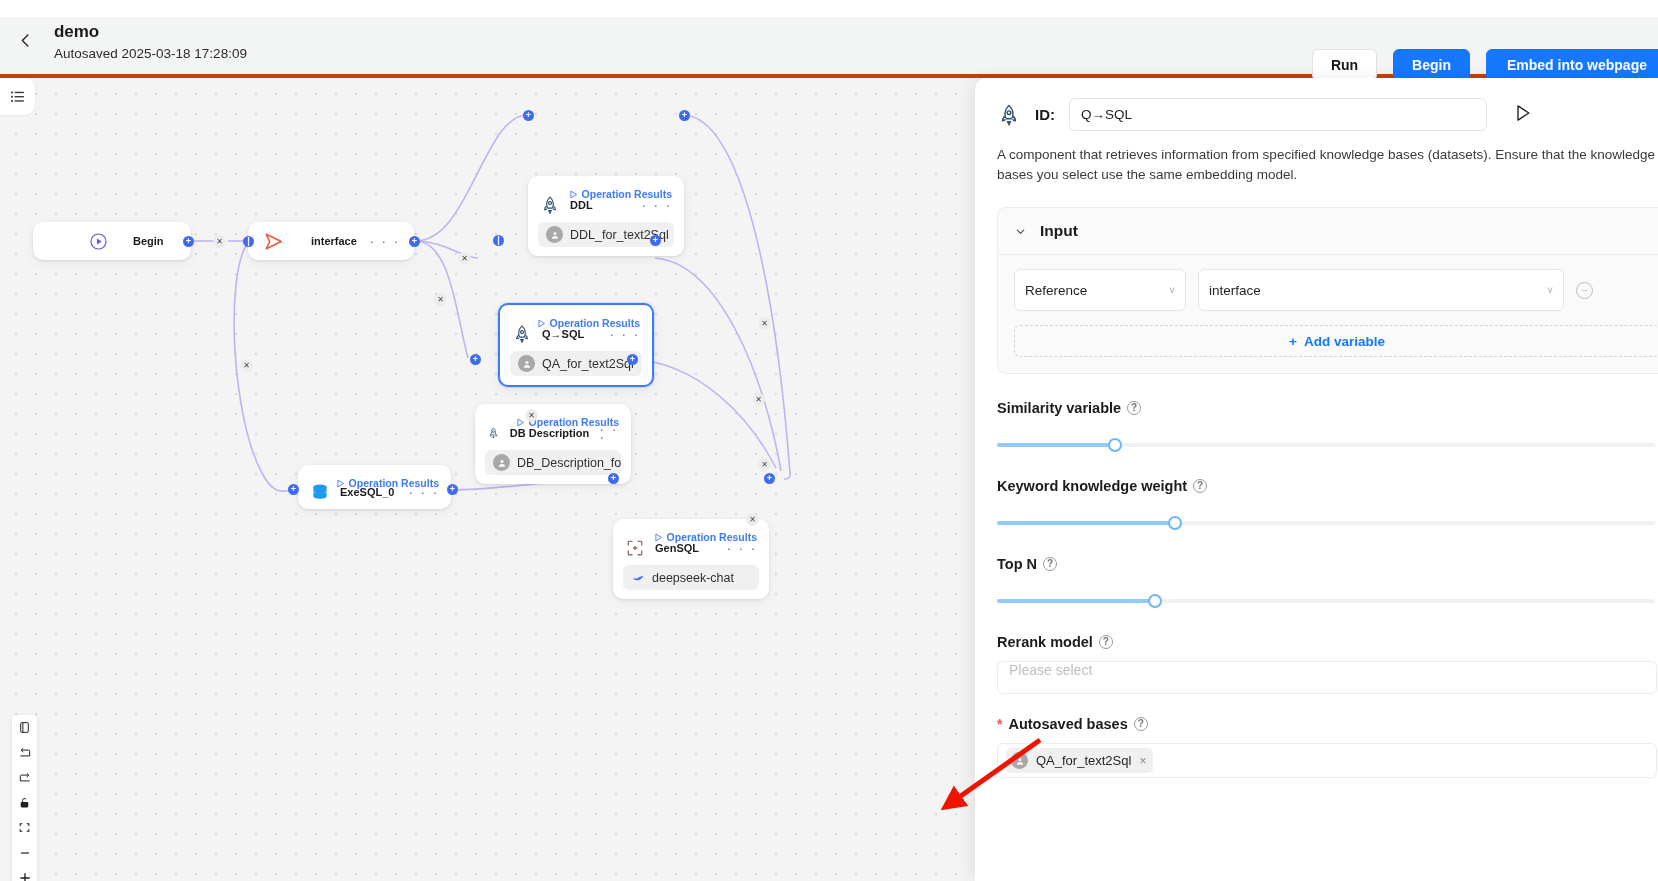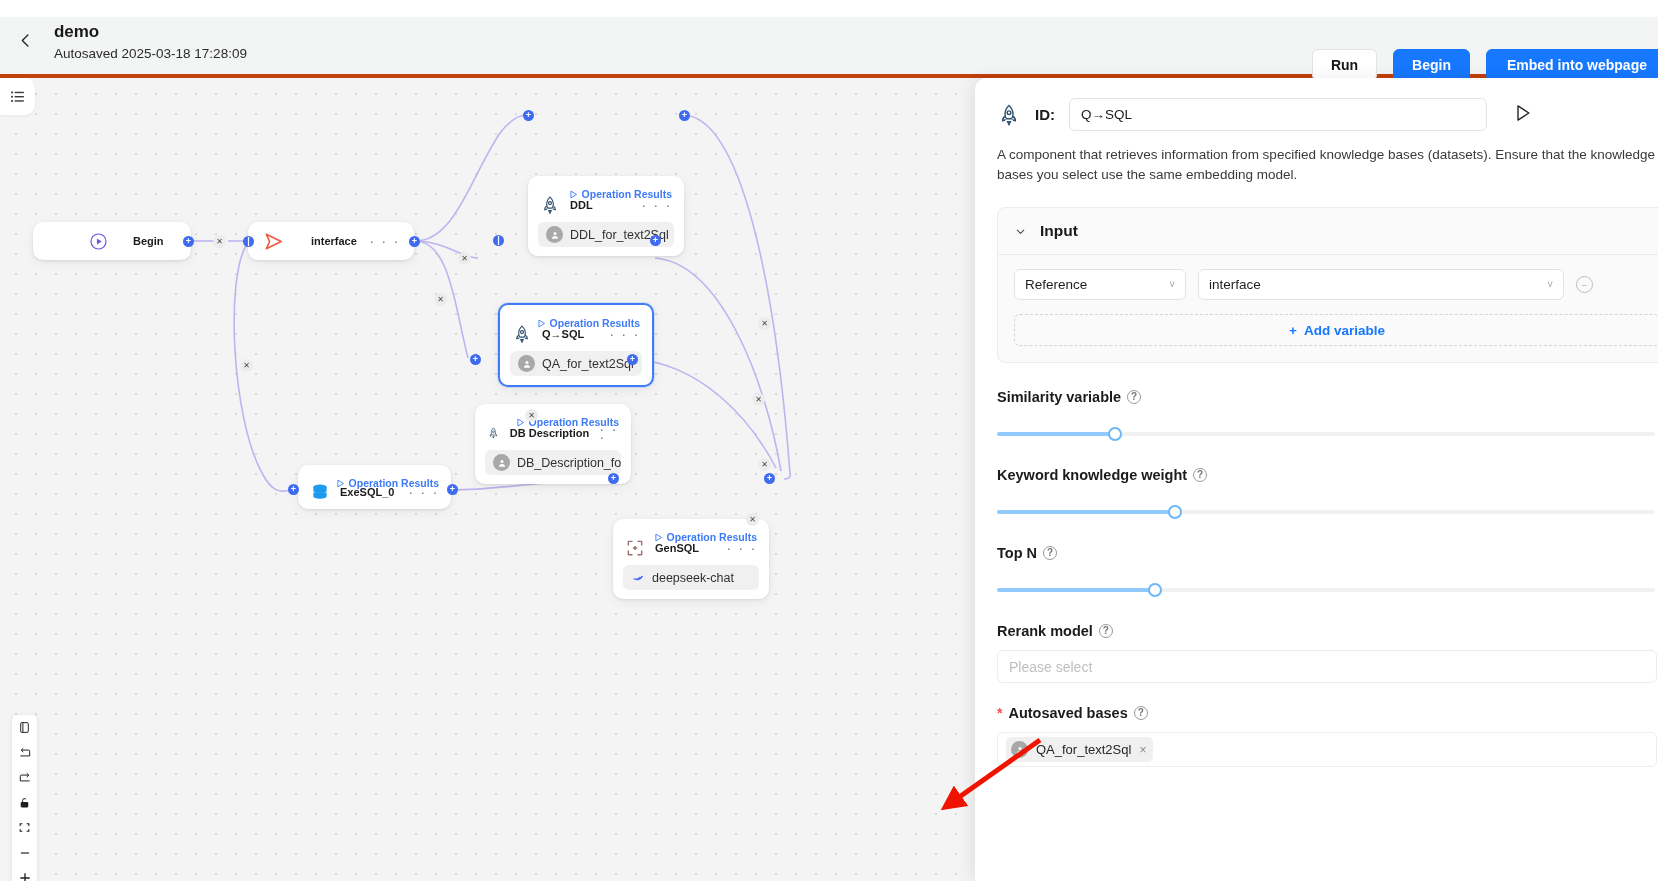--- a/index.html
+++ b/index.html
@@ -151,21 +151,21 @@
   }
   .card-head {
     height: 47px; display: flex; align-items: center; gap: 13px;
     padding: 0 16px; border-bottom: 1px solid #ececec;
     cursor: pointer;
   }
   .card-title { font-size: 15.5px; font-weight: bold; color: #1b1b1b; }
   .card-body { padding: 14px 16px 16px 16px; }
   .var-row { display: flex; align-items: center; gap: 12px; }
   .select-box {
-    height: 31px; border: 1px solid #e3e3e3; border-radius: 6px; background: #fff;
+    height: 42px; border: 1px solid #e3e3e3; border-radius: 6px; background: #fff;
     display: flex; align-items: center; padding: 0 10px;
     font-size: 13.5px; color: #1f1f1f; cursor: pointer;
   }
   .select-box .caret { margin-left: auto; color: #a5a5a5; font-size: 10px; }
   .sel-ref { width: 172px; }
   .sel-val { width: 366px; }
   .del-circle {
     width: 17px; height: 17px; border-radius: 50%; border: 1.4px solid #bdbdbd;
     display: flex; align-items: center; justify-content: center;
     color: #bdbdbd; font-size: 11px; cursor: pointer; flex: 0 0 auto;
@@ -192,21 +192,21 @@
     position: absolute; left: 0; top: 5px; width: 100%; height: 4px;
     background: #f1f1f1; border-radius: 2px;
   }
   .slider-fill { position: absolute; left: 0; top: 5px; height: 4px; background: #91caff; border-radius: 2px; }
   .slider-knob {
     position: absolute; top: 0; width: 14px; height: 14px; border-radius: 50%;
     background: #fff; border: 2px solid #6cb6fa; transform: translateX(-7px);
   }
   .text-input {
     margin-top: 11px; width: 660px; height: 33px; border: 1px solid #ececec;
-    border-radius: 6px; background: #fff; display: flex; align-items: center;
+    border-radius: 6px; background: #fff; display: flex; align-items: flex-start;
     padding: 0 11px; font-size: 14px; color: #bfbfbf; cursor: pointer;
   }
   .tag-input {
     margin-top: 11px; width: 660px; min-height: 34px; border: 1px solid #ececec;
     border-radius: 6px; background: #fff; display: flex; align-items: center;
     padding: 4px 8px; gap: 6px; cursor: text;
   }
   .tag {
     background: #f0f0f0; border-radius: 5px; height: 25px; display: flex;
     align-items: center; gap: 8px; padding: 0 7px 0 5px;

